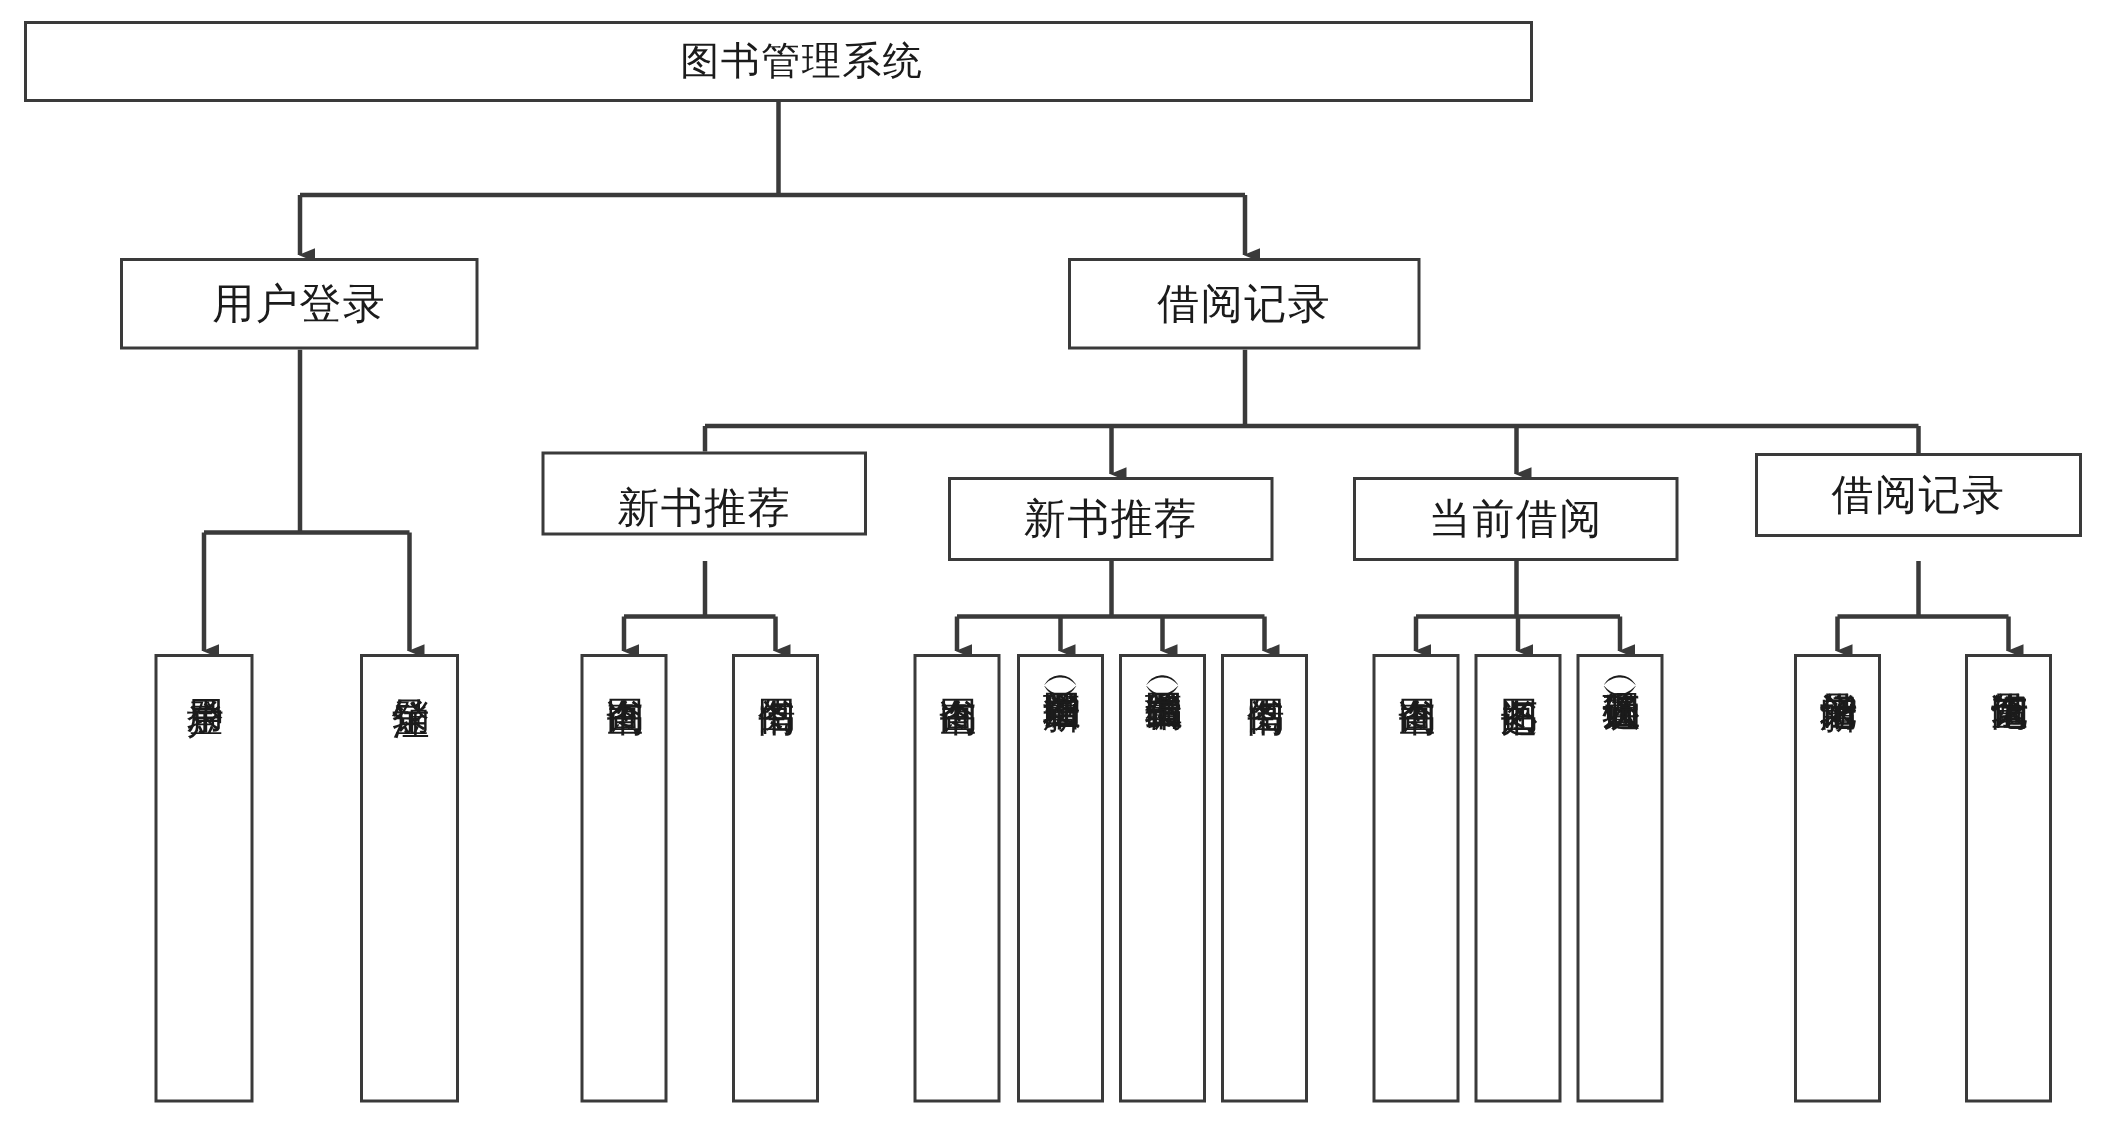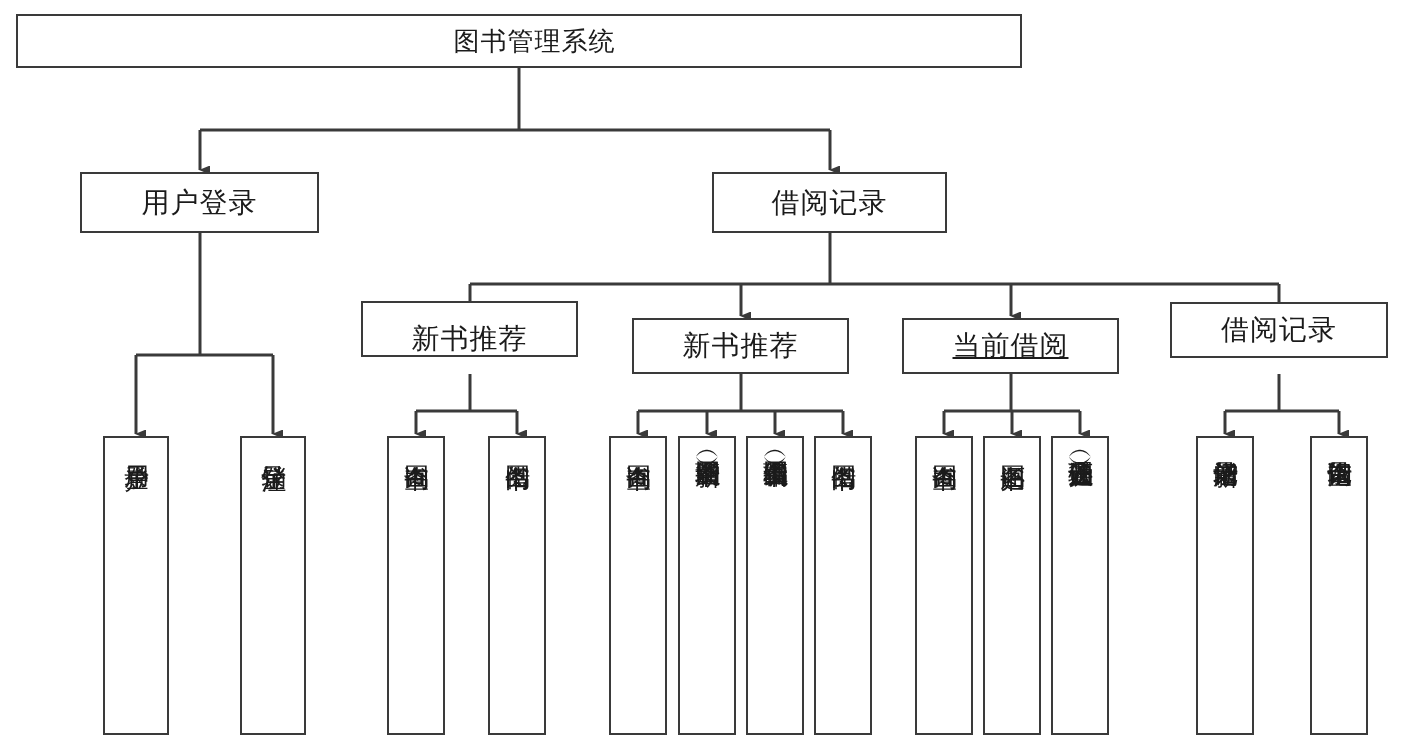--- a/index.html
+++ b/index.html
@@ -137,21 +137,21 @@
       </div>
       <div class="node horiz" style="left: 712px; top: 172px; width: 235px; height: 61px;">
         <span class="node-label">借阅记录</span>
       </div>
       <div class="node horiz" style="left: 361px; top: 301px; width: 217px; height: 56px; align-items: flex-end;">
         <span class="node-label">新书推荐</span>
       </div>
       <div class="node horiz" style="left: 632px; top: 318px; width: 217px; height: 56px;">
         <span class="node-label">新书推荐</span>
       </div>
-      <div class="node horiz" style="left: 902px; top: 318px; width: 217px; height: 56px; text-decoration: underline;">
+      <div class="node horiz" style="left: 902px; top: 318px; width: 217px; height: 56px;">
         <span class="node-label">当前借阅</span>
       </div>
       <div class="node horiz" style="left: 1170px; top: 302px; width: 218px; height: 56px;">
         <span class="node-label">借阅记录</span>
       </div>
       <div class="node leaf" style="left: 103px; top: 436px; width: 66px; height: 299px;">
         <span class="node-label">用户登录</span>
       </div>
       <div class="node leaf" style="left: 240px; top: 436px; width: 66px; height: 299px;">
         <span class="node-label">注销登录</span>

